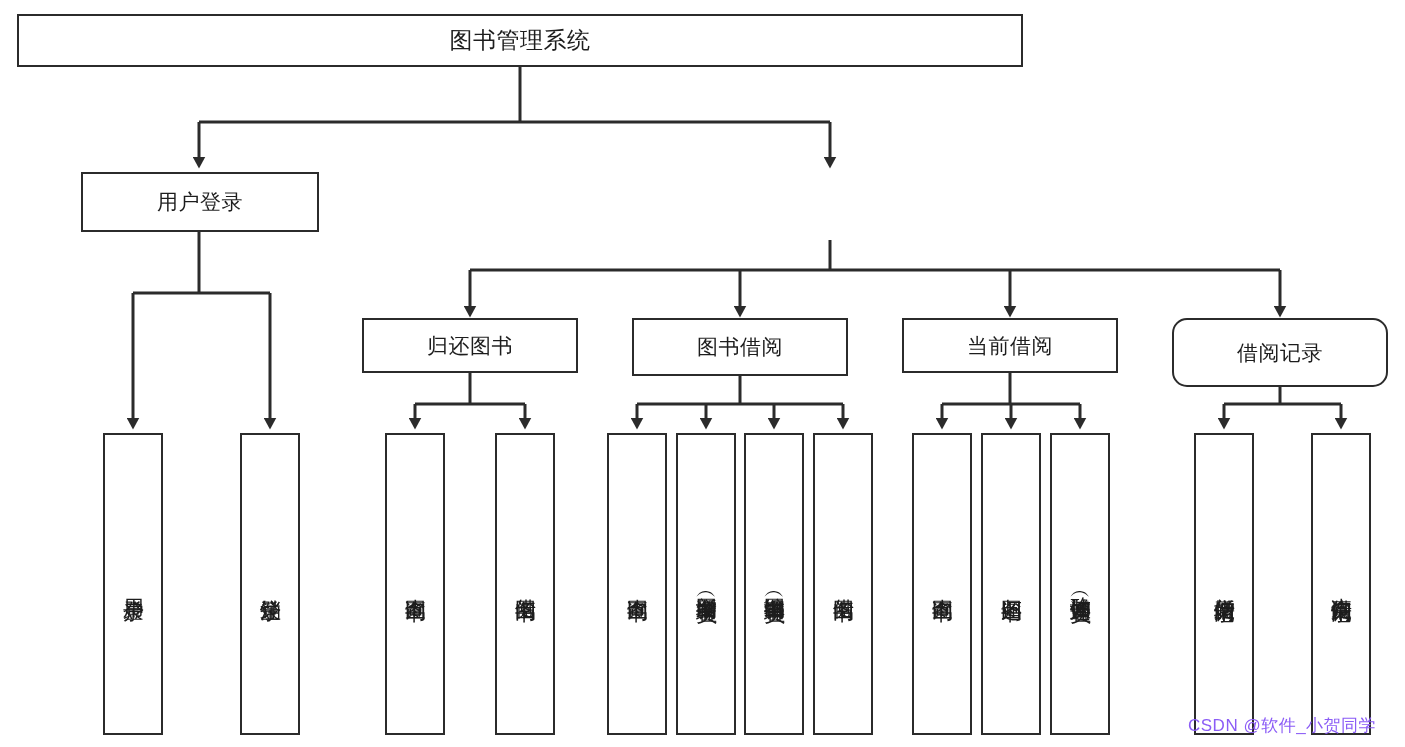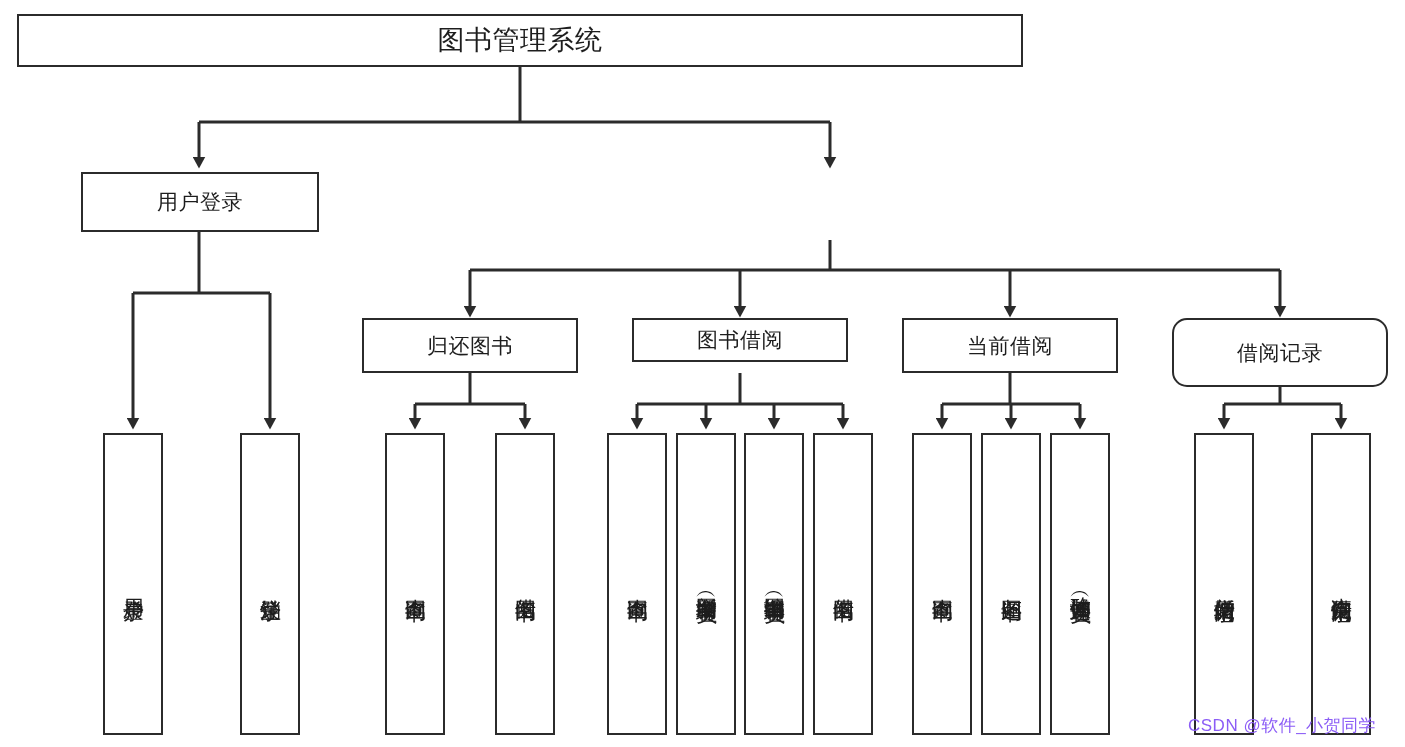--- a/index.html
+++ b/index.html
@@ -48,21 +48,21 @@
   }
   .node.vert .vtext {
     writing-mode: vertical-rl;
     text-orientation: upright;
     white-space: normal;
     text-align: left;
     display: block;
     max-height: 100%;
   }
   .node.title {
-    font-size: 27px;
+    font-size: 23px;
   }
   #watermark {
     position: absolute;
     left: 1188px;
     top: 714px;
     font-size: 17px;
     color: #8b5cf6;
     letter-spacing: 0.5px;
     white-space: nowrap;
   }
@@ -126,21 +126,21 @@
     <span>图书管理系统</span>
   </div>
 
   <div class="node horiz" style="left:81px; top:172px; width:238px; height:60px;">
     <span>用户登录</span>
   </div>
 
   <div class="node horiz" style="left:362px; top:318px; width:216px; height:55px;">
     <span>归还图书</span>
   </div>
-  <div class="node horiz" style="left:632px; top:318px; width:216px; height:44px;">
+  <div class="node horiz" style="left:632px; top:318px; width:216px; height:58px;">
     <span>图书借阅</span>
   </div>
   <div class="node horiz" style="left:902px; top:318px; width:216px; height:55px;">
     <span>当前借阅</span>
   </div>
   <div class="node horiz" style="left:1172px; top:318px; width:216px; height:69px;border-radius:15px;">
     <span>借阅记录</span>
   </div>
 
   <div class="node vert" style="left:103px; top:433px; width:60px; height:302px;">

